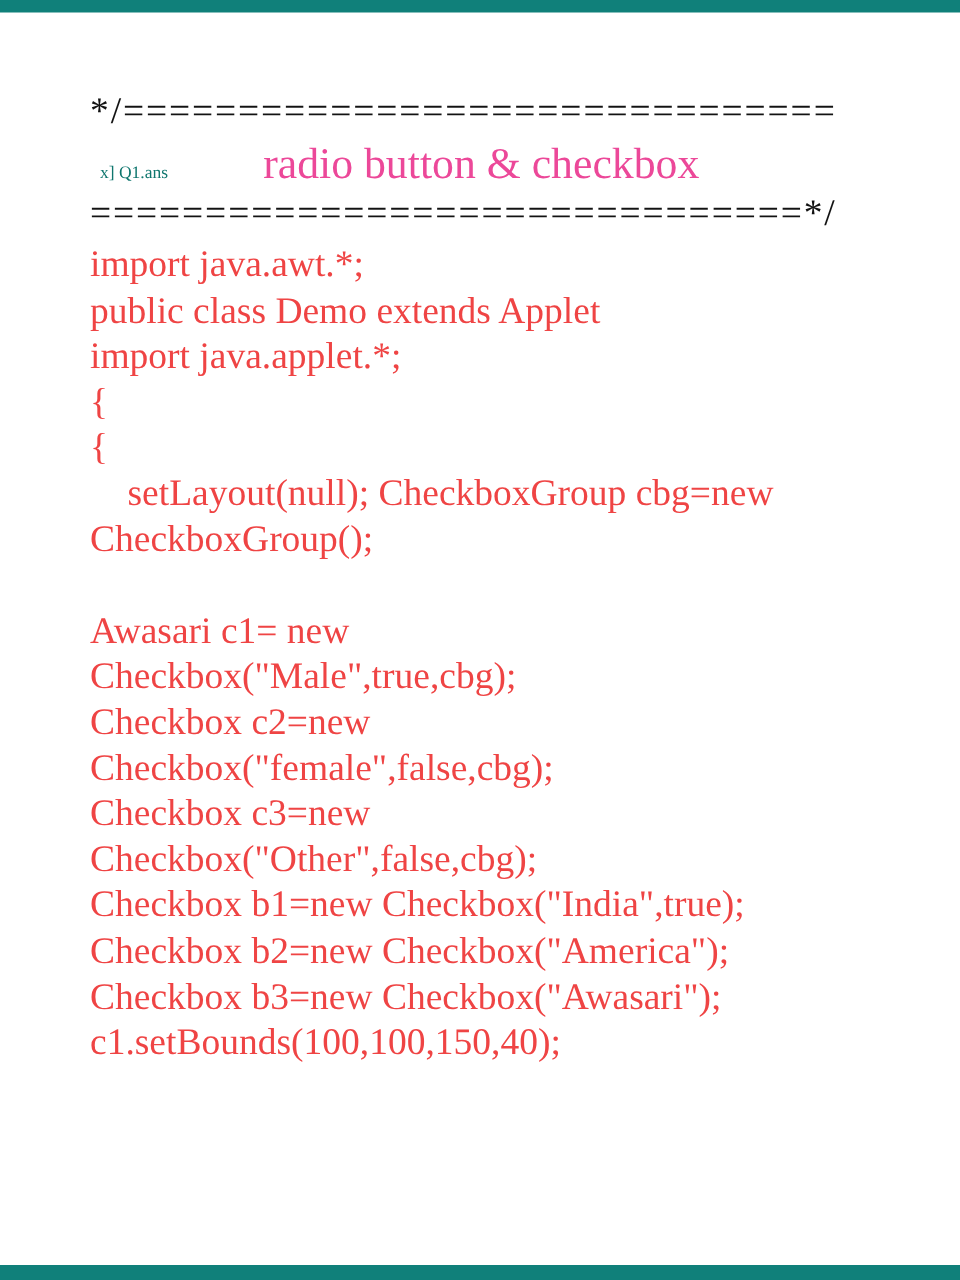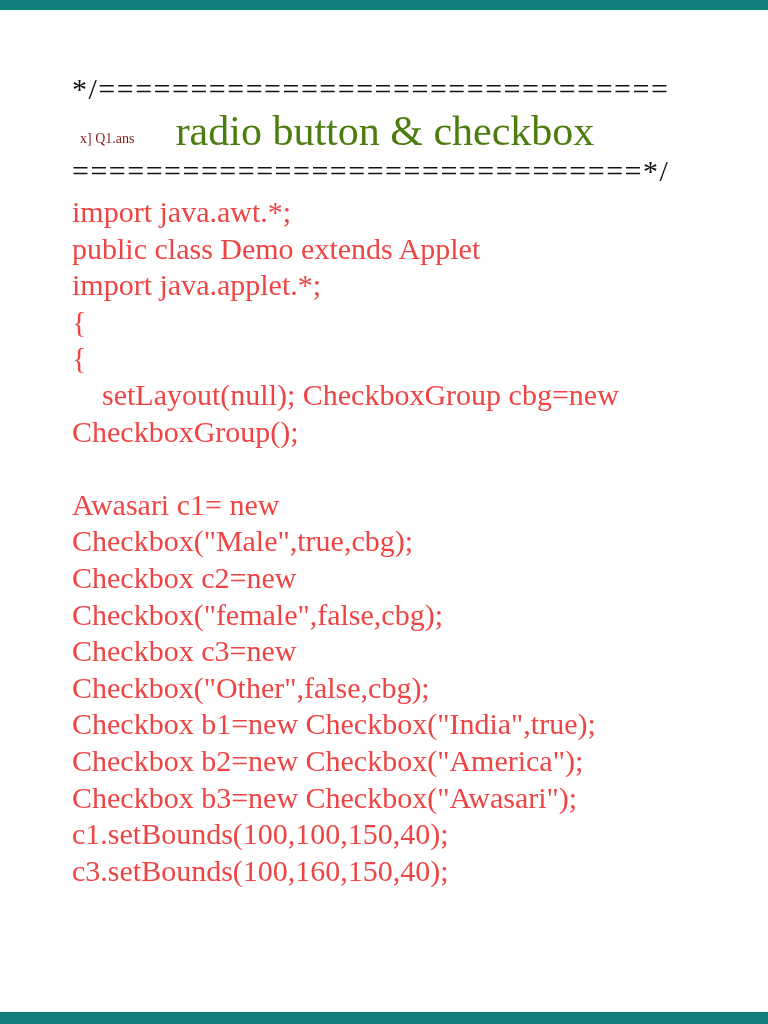--- a/index.html
+++ b/index.html
@@ -33,30 +33,30 @@
     color: #121212;
   }
   .title-row {
     position: relative;
     height: 48px;
   }
   .file-label {
     position: absolute;
     left: 8px; bottom: 7px;
     font-size: 14px;
-    color: #7f1d1d;
+    color: #0f766e;
     white-space: nowrap;
   }
   .doc-title {
     position: absolute;
     left: 0; right: 0; bottom: 0;
     text-align: center;
-    font-size: 42px;
+    font-size: 35px;
     line-height: 46px;
-    color: #4d7c0f;
+    color: #ec4899;
     white-space: nowrap;
   }
   .code-block {
     margin-top: 6px;
   }
   .code-line {
     font-size: 30px;
     line-height: 36.6px;
     white-space: pre;
     color: #ef4444;
@@ -92,20 +92,19 @@
         <div class="code-line">Awasari c1= new</div>
         <div class="code-line">Checkbox("Male",true,cbg);</div>
         <div class="code-line">Checkbox c2=new</div>
         <div class="code-line">Checkbox("female",false,cbg);</div>
         <div class="code-line">Checkbox c3=new</div>
         <div class="code-line">Checkbox("Other",false,cbg);</div>
         <div class="code-line">Checkbox b1=new Checkbox("India",true);</div>
         <div class="code-line">Checkbox b2=new Checkbox("America");</div>
         <div class="code-line">Checkbox b3=new Checkbox("Awasari");</div>
         <div class="code-line">c1.setBounds(100,100,150,40);</div>
-        <div class="code-line">c3.setBounds(100,160,150,40);</div>
       </div>
 
   </div>
 
   <div class="edge-bar bottom" style="background: rgb(16, 128, 122);"></div>
 
 </div>
 
 </body></html>

